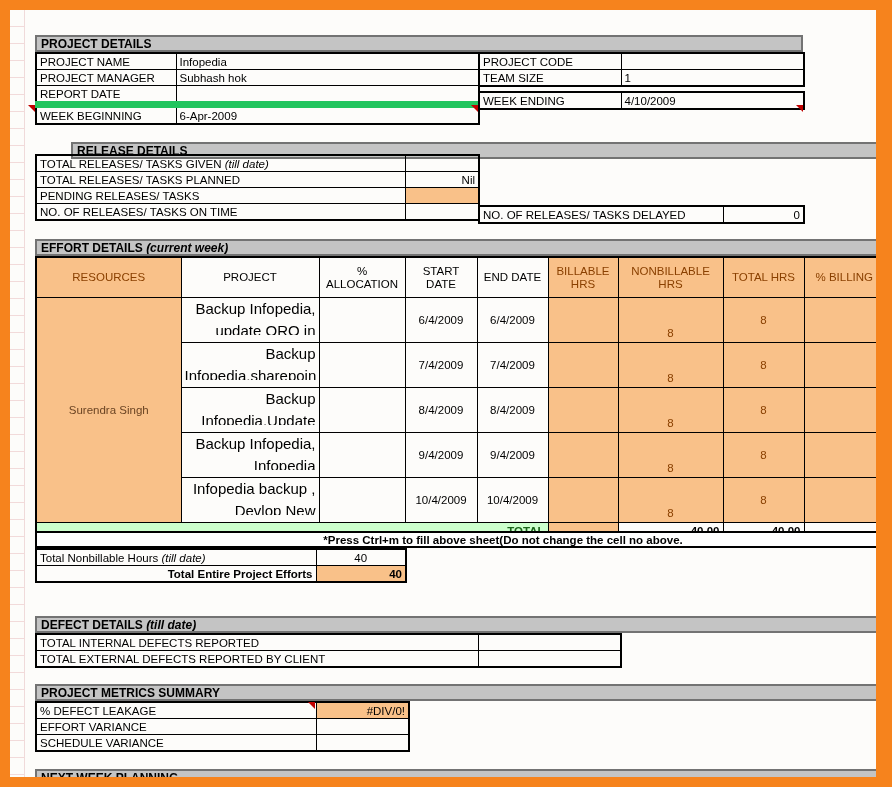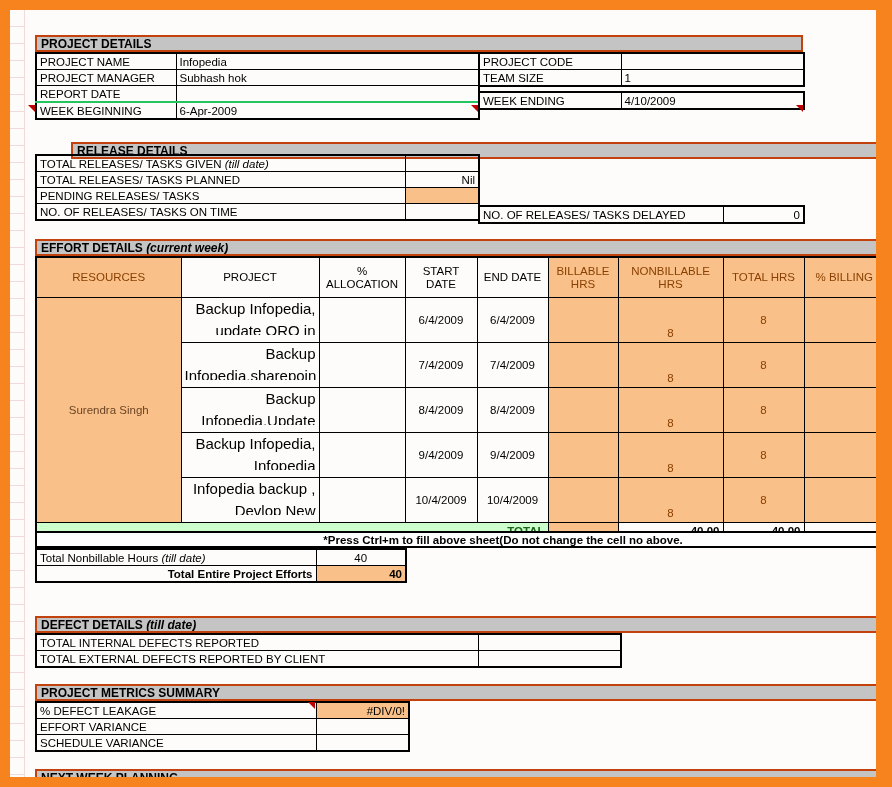--- a/index.html
+++ b/index.html
@@ -5,33 +5,33 @@
   html,body{margin:0;padding:0;}
   .sheet{position:relative;width:892px;height:787px;background:#F6831D;
          font-family:"Liberation Sans",sans-serif;color:#000;overflow:hidden;}
   .content{position:absolute;left:10px;top:10px;width:866px;height:767px;
            background:#FDFCFA;overflow:hidden;}
   .abs{position:absolute;box-sizing:border-box;}
   
   .mstrip{left:0;top:0;width:15px;height:767px;
           background:repeating-linear-gradient(to bottom,transparent 0,transparent 16px,#f2dada 16px,#f2dada 17px);
           border-right:1px solid #f0dada;}
-  .bar{background:#C4C4C4;border:2px solid #c2410c;font-weight:bold;font-size:12px;
+  .bar{background:#C4C4C4;border:2px solid #737373;font-weight:bold;font-size:12px;
        line-height:13px;padding:1px 0 0 4px;white-space:nowrap;overflow:hidden;}
   table{position:absolute;border-collapse:collapse;table-layout:fixed;font-size:11.5px;}
   table,td{border:1px solid #000;}
   table{border-width:2px;}
   td{padding:0 3px;height:15px;overflow:hidden;white-space:nowrap;vertical-align:middle;}
   .it{font-style:italic;}
   .b{font-weight:bold;}
   .rt{text-align:right;}
   .ctr{text-align:center;}
   .oc{background:#F9C189;}
   .brown{color:#8A4000;}
-  .thickTop td{border-top:2px solid #22c55e;}
+  .thickTop td{border-top:7px solid #22c55e;}
   
   .effort td{white-space:normal;}
   .effort .hdr td{height:39px;text-align:center;line-height:13px;}
   .effort .dr td{height:41px;}
   .proj{font-size:15px;line-height:22px;text-align:right;vertical-align:top;}
   .projclip{max-height:37px;overflow:hidden;}
   .date{text-align:center;white-space:nowrap;}
   .va-b{vertical-align:bottom;padding-bottom:3px;}
   .res{color:#6B4423;text-align:center;}
   .greenCell{background:#CCFFCC;color:#1A651A;font-weight:bold;text-align:right;}

